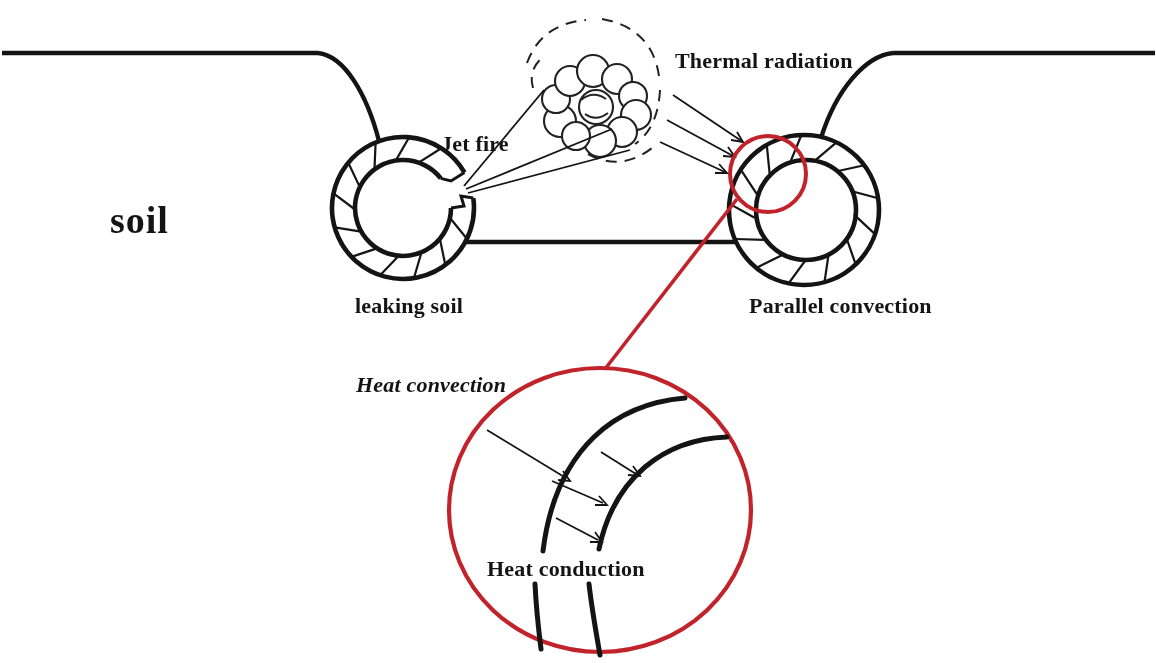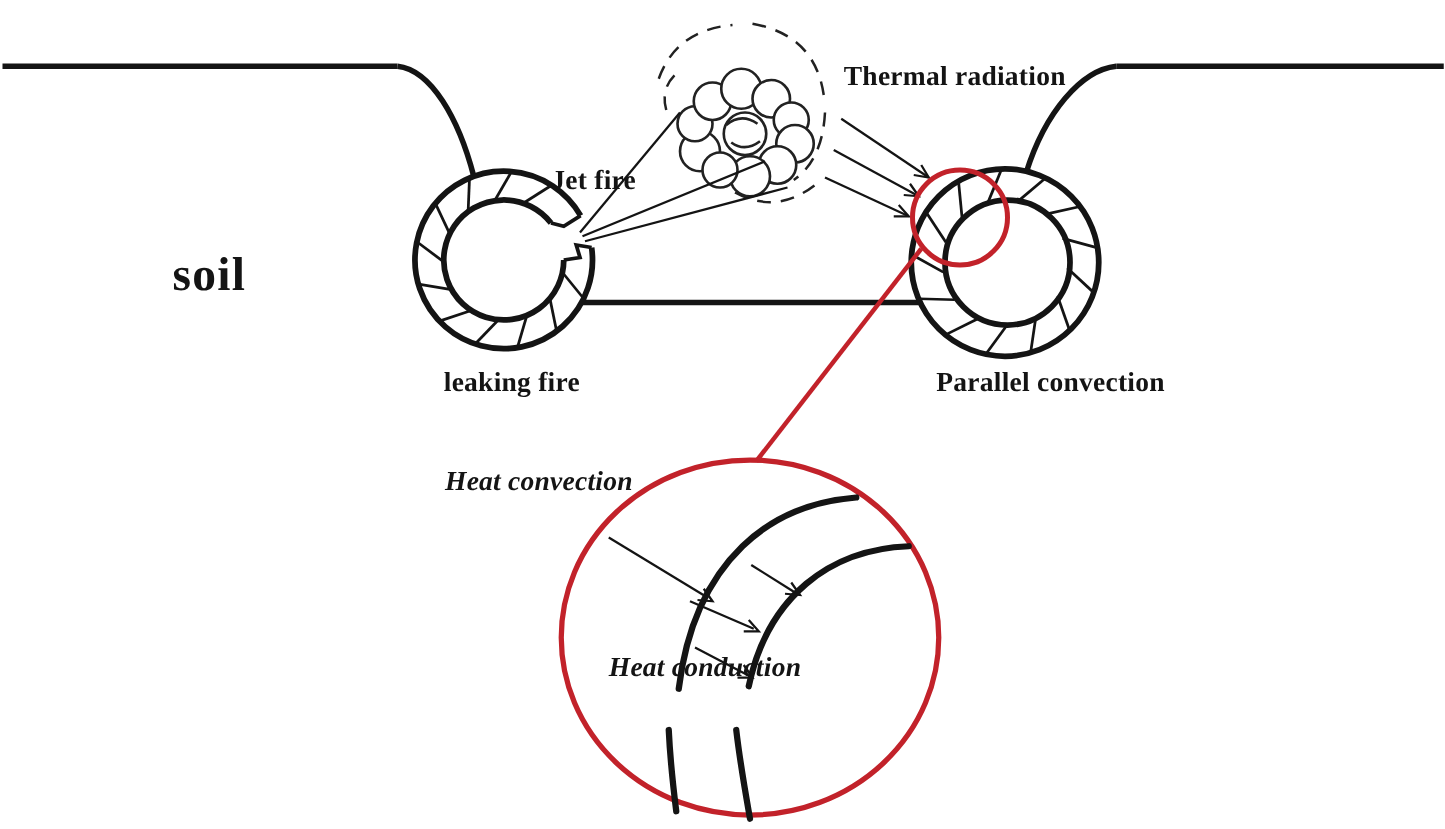--- a/index.html
+++ b/index.html
@@ -13,21 +13,21 @@
   #stage svg{position:absolute;left:0;top:0;}
   .lbl{
     position:absolute;
     font-weight:bold;
     color:#141414;
     font-size:22px;
     line-height:1.05;
     white-space:nowrap;
     letter-spacing:0.2px;
   }
-  .lbl-soil{font-size:38px;letter-spacing:1px;margin-left:28px;}
+  .lbl-soil{font-size:38px;letter-spacing:1px;}
   .ink{stroke:#141414;fill:none;}
   .thick{stroke-width:4.6;}
   .ground{stroke-width:4.4;}
   .thin{stroke-width:1.8;}
   .sketch{stroke:#222;stroke-width:2.1;}
   .dash{stroke:#222;stroke-width:2;stroke-dasharray:11 8;fill:none;}
   .puff{fill:#ffffff;stroke:#222;stroke-width:2.1;}
   .hatch line{stroke:#141414;stroke-width:2.2;}
   .wallarc{stroke:#141414;stroke-width:5;fill:none;stroke-linecap:round;}
   .red{fill:none;}
@@ -153,17 +153,17 @@
       <path class="ink thin" d="M552,481 L603,503"></path>
       <polyline class="ink thin" points="599,496 607,505 595,505"></polyline>
       <path class="ink thin" d="M556,518 L598,540"></path>
       <polyline class="ink thin" points="595,532 602,542 590,542"></polyline>
     </g>
   </svg>
 
   <div class="lbl lbl-soil" style="left:110px;top:201px;">soil</div>
   <div class="lbl" style="left:441px;top:84px;margin-top:48px;">Jet fire</div>
   <div class="lbl" style="left:675px;top:49px;">Thermal radiation</div>
-  <div class="lbl" style="left:355px;top:294px;">leaking fire</div>
+  <div class="lbl" style="left:355px;top:294px;">leaking soil</div>
   <div class="lbl" style="left:749px;top:294px;">Parallel convection</div>
   <div class="lbl" style="left:356px;top:373px;font-style:italic;">Heat convection</div>
-  <div class="lbl" style="left:487px;top:522px;font-style:italic;">Heat conduction</div>
+  <div class="lbl" style="left:487px;top:557px;">Heat conduction</div>
 </div>
 
 </body></html>

